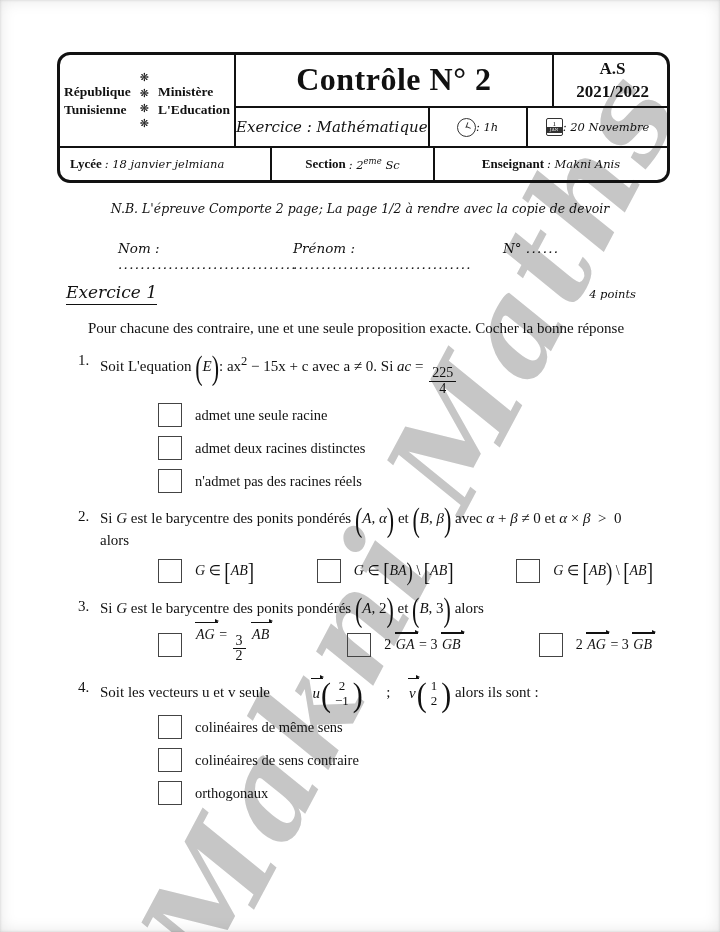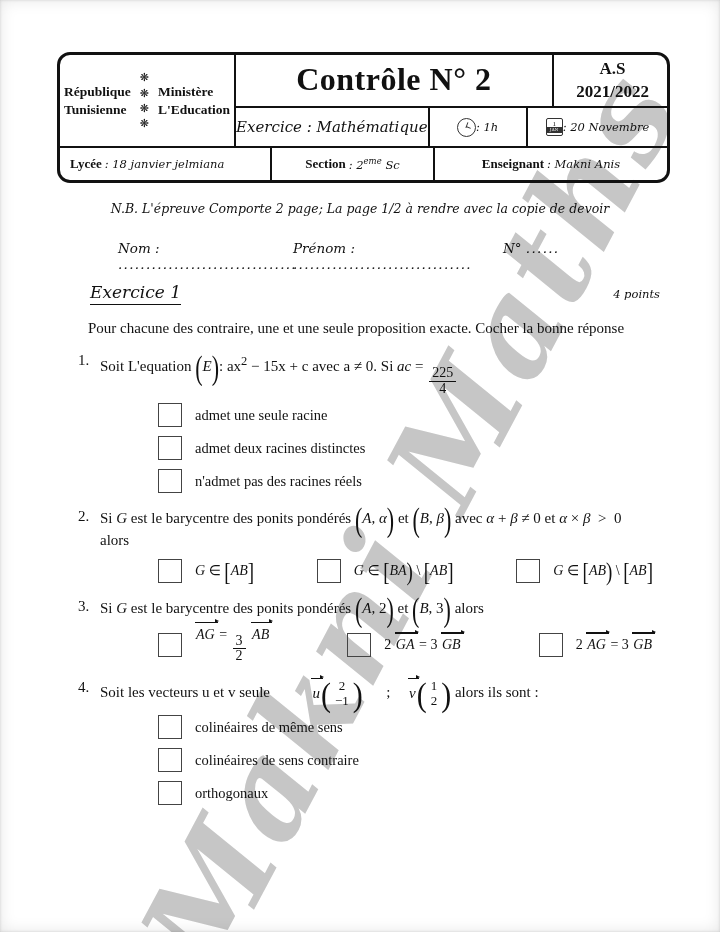--- a/index.html
+++ b/index.html
@@ -156,21 +156,21 @@
     position:absolute;left:118px;top:240px;width:520px;
     display:flex;align-items:baseline;
     font-family:"DejaVu Serif", serif;font-style:italic;font-size:13.5px;
     z-index:6;
   }
   .names .f1{width:175px;}
   .names .f2{width:210px;}
   .names .dots{letter-spacing:1.3px;}
 
   .ex-row{
-    position:absolute;left:90px;top:282px;width:570px;
+    position:absolute;left:66px;top:282px;width:570px;
     display:flex;align-items:baseline;justify-content:space-between;
     z-index:6;
   }
   .ex-title{
     font-family:"DejaVu Serif", serif;font-style:italic;font-size:17px;
     border-bottom:1.4px solid #111;padding-bottom:2px;
   }
   .ex-pts{font-family:"DejaVu Serif", serif;font-style:italic;font-size:11.5px;}
 
   .intro{

